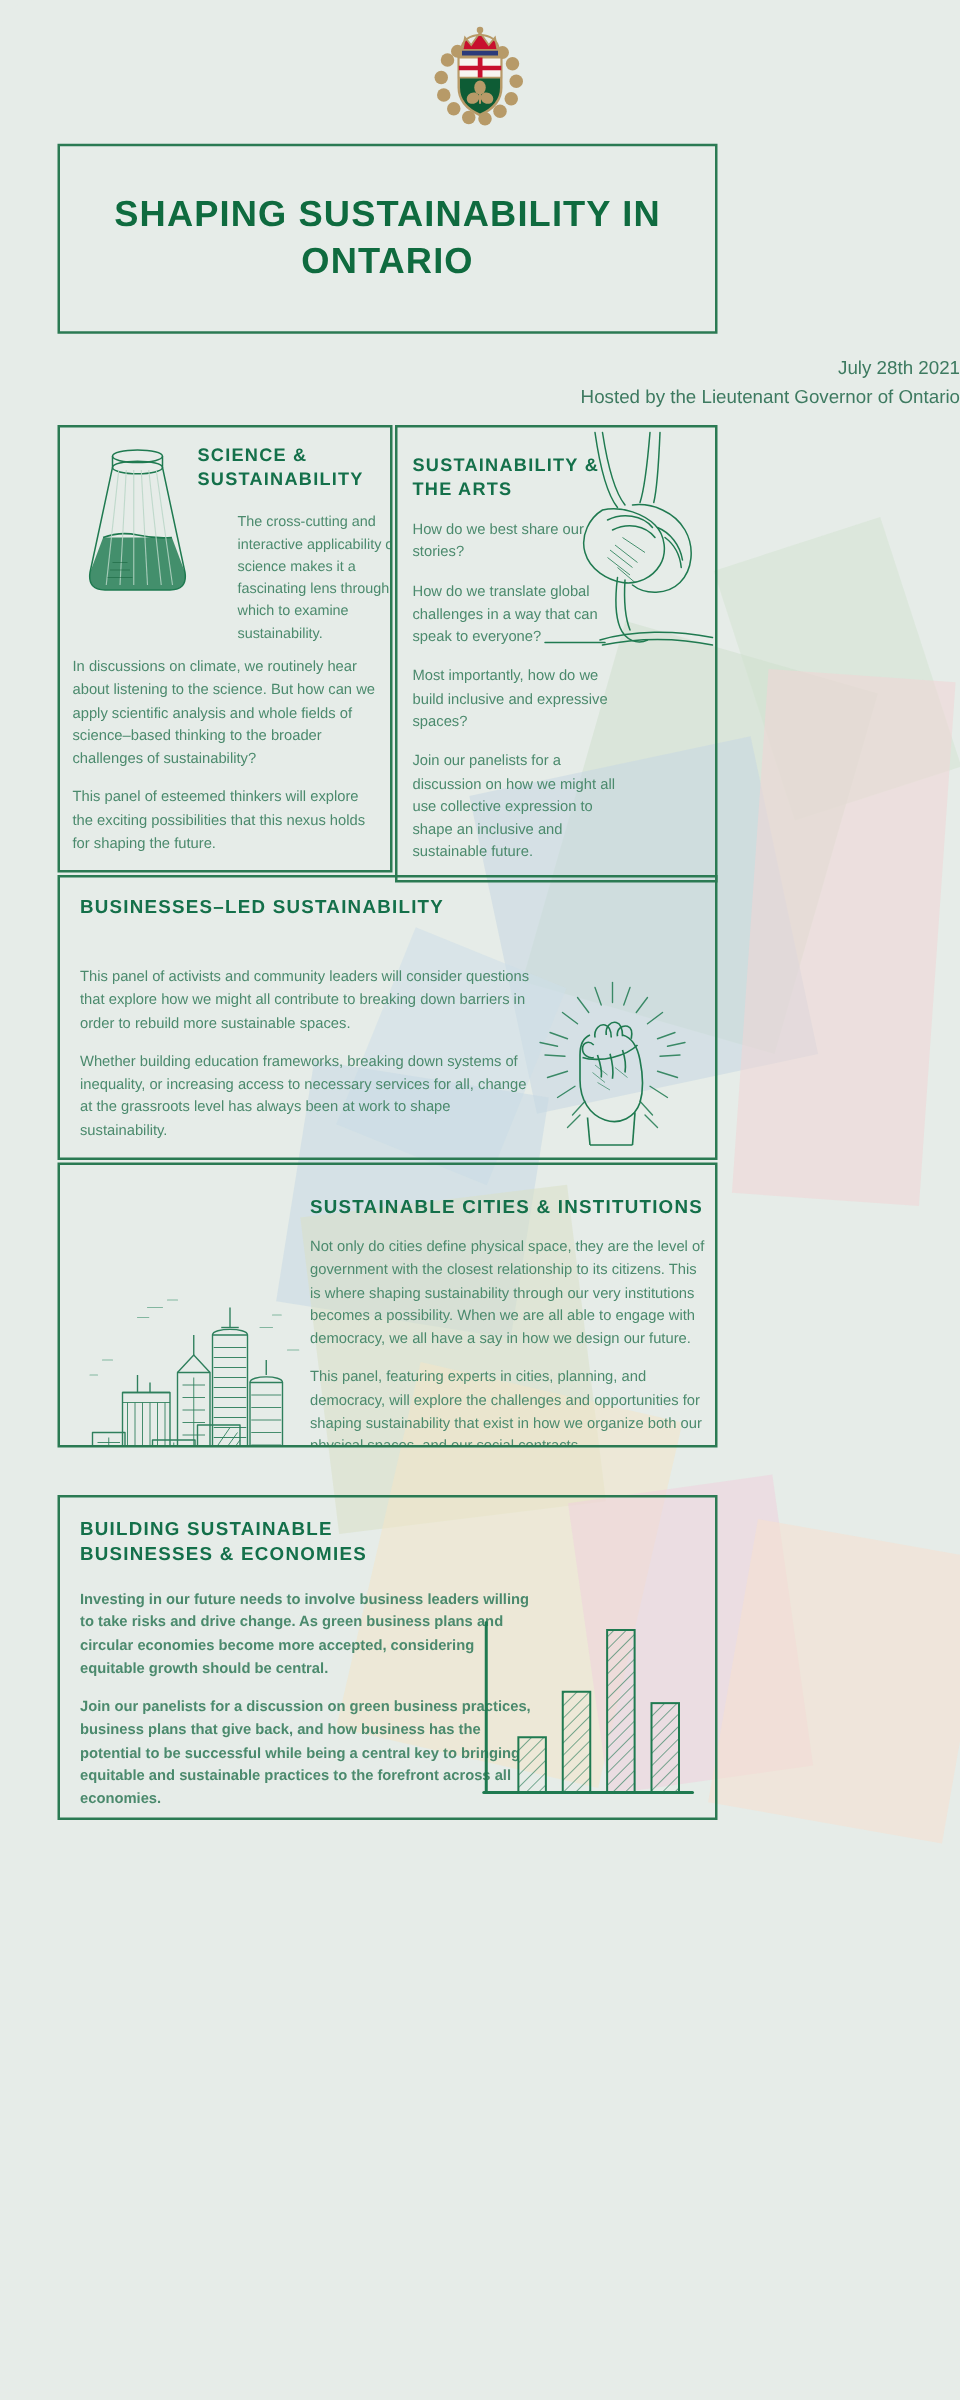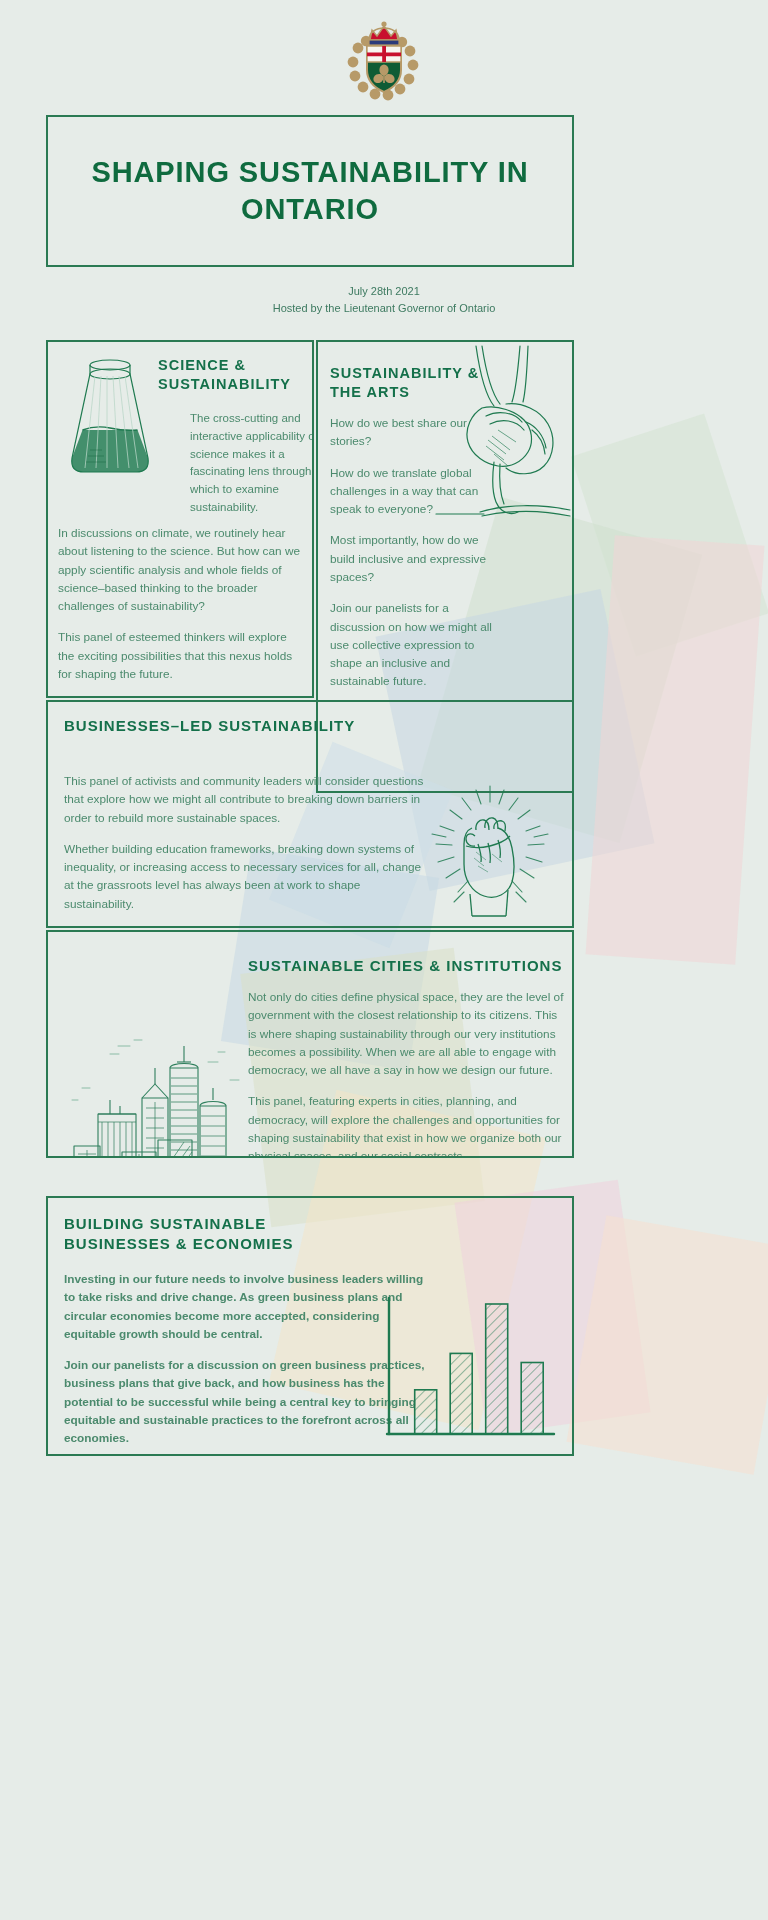--- a/index.html
+++ b/index.html
@@ -58,22 +58,22 @@
   .title-text {
     color: #0f6b3f;
     font-size: 29px;
     font-weight: bold;
     letter-spacing: .9px;
     line-height: 1.28;
     text-align: center;
     padding: 0 18px;
   }
   .subtitle {
-    position: absolute; left: 0; right: 0; top: 283px; text-align: center; z-index: 3;
-    color: #3d7a60; font-size: 11px; line-height: 1.55;
+    position: absolute; left: 0; right: 0; top: 283px; text-align: right; z-index: 3;
+    color: #3d7a60; font-size: 15px; line-height: 1.55;
   }
 
   
   .panel {
     position: absolute; border: 2px solid #2b7a53; z-index: 2;
     overflow: hidden;
   }
   .panel-inner { position: relative; width: 100%; height: 100%; }
 
   .head {
@@ -85,21 +85,21 @@
   .body p + p { margin-top: 13px; }
 
   
   #p-science { left: 46px; top: 340px; width: 268px; height: 358px; }
   #p-science .head { position: absolute; left: 110px; top: 14px; width: 150px; font-size: 14.5px; }
   #p-science .lead { position: absolute; left: 110px; top: 68px; width: 148px; font-size: 11.5px; margin-left: 32px; }
   #p-science .rest { position: absolute; left: 10px; top: 182px; width: 248px; font-size: 11.8px; }
   #p-science .art  { position: absolute; left: 14px; top: 12px; width: 96px; height: 130px; }
 
   
-  #p-arts { left: 316px; top: 340px; width: 258px; height: 453px; }
+  #p-arts { left: 316px; top: 340px; width: 258px; height: 366px; }
   #p-arts .head { position: absolute; left: 12px; top: 22px; width: 160px; font-size: 14.5px; }
   #p-arts .body { position: absolute; left: 12px; top: 72px; width: 172px; font-size: 11.8px; }
   #p-arts .art  { position: absolute; right: -4px; top: 2px; width: 140px; height: 190px; }
 
   
   #p-grass { left: 46px; top: 700px; width: 528px; height: 228px; }
   #p-grass .head { position: absolute; left: 16px; top: 14px; width: 300px; font-size: 15px; }
   #p-grass .body { position: absolute; left: 16px; top: 70px; width: 368px; font-size: 11.8px; }
   #p-grass .art  { position: absolute; right: 18px; top: 82px; width: 128px; height: 134px; }
 

